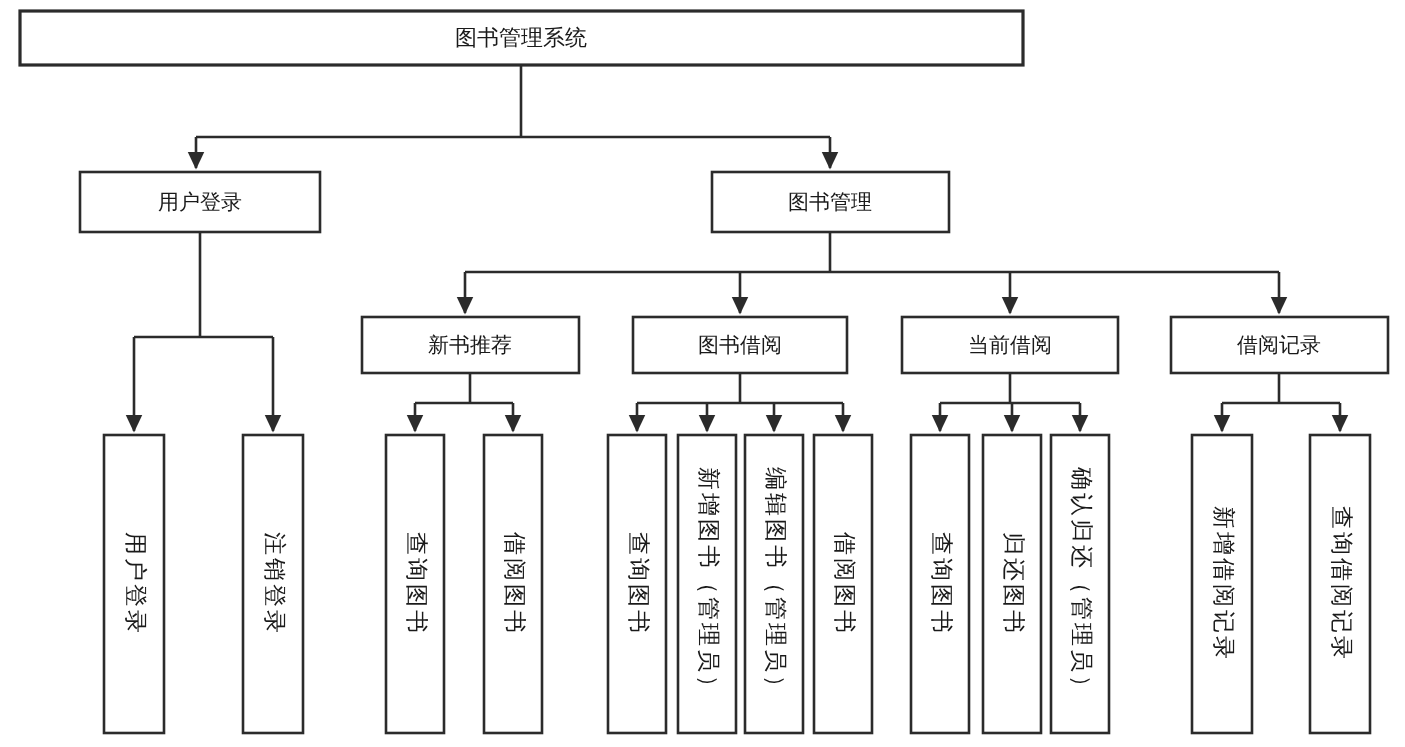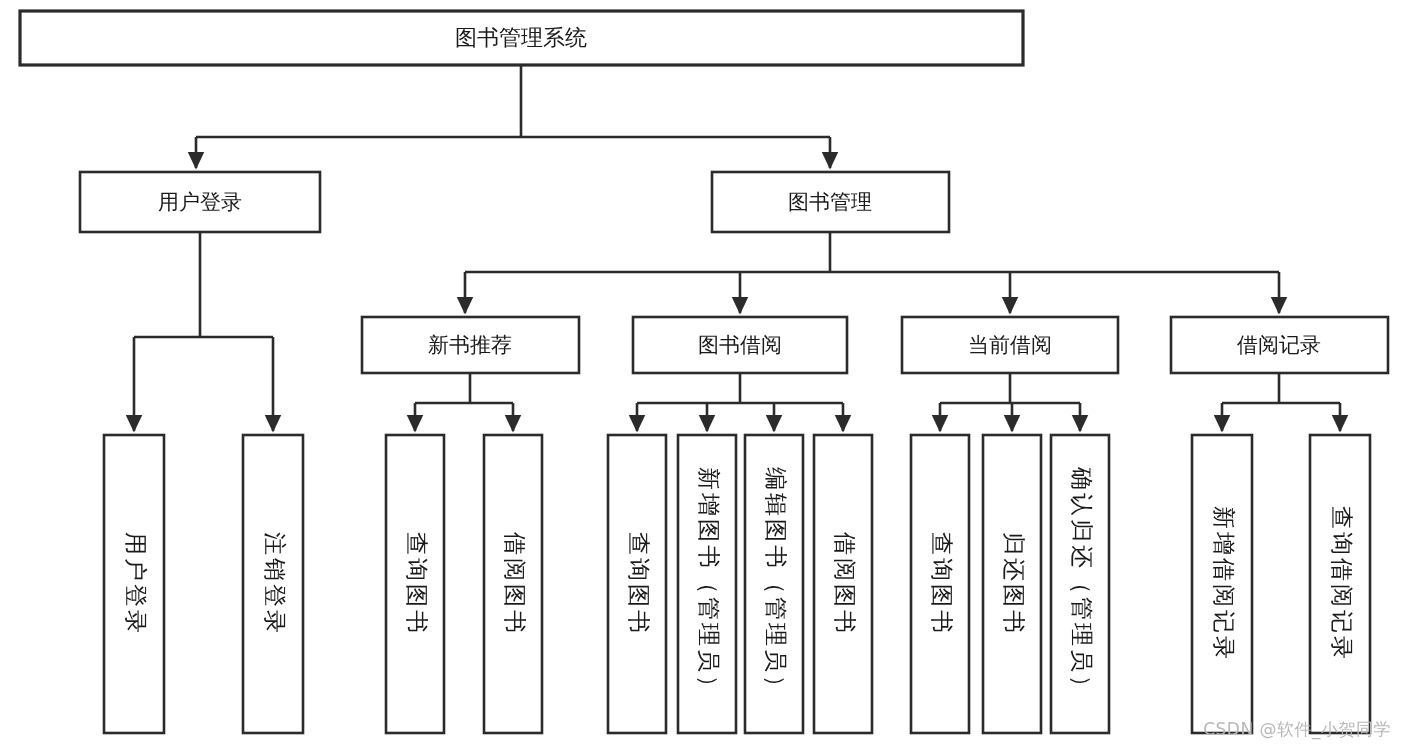--- a/index.html
+++ b/index.html
@@ -213,15 +213,14 @@
     <g>
       <rect class="node-box" x="1192" y="435" width="60" height="298"></rect>
       <text class="leaf-label" transform="translate(1222,584) rotate(90)" x="0" y="0">新增借阅记录</text>
     </g>
     <g>
       <rect class="node-box" x="1310" y="435" width="60" height="298"></rect>
       <text class="leaf-label" transform="translate(1340,584) rotate(90)" x="0" y="0">查询借阅记录</text>
     </g>
   </svg>
 
-  <div class="watermark">CSDN @软件_小贺同学</div>
 
 </div>
 
 </body></html>

